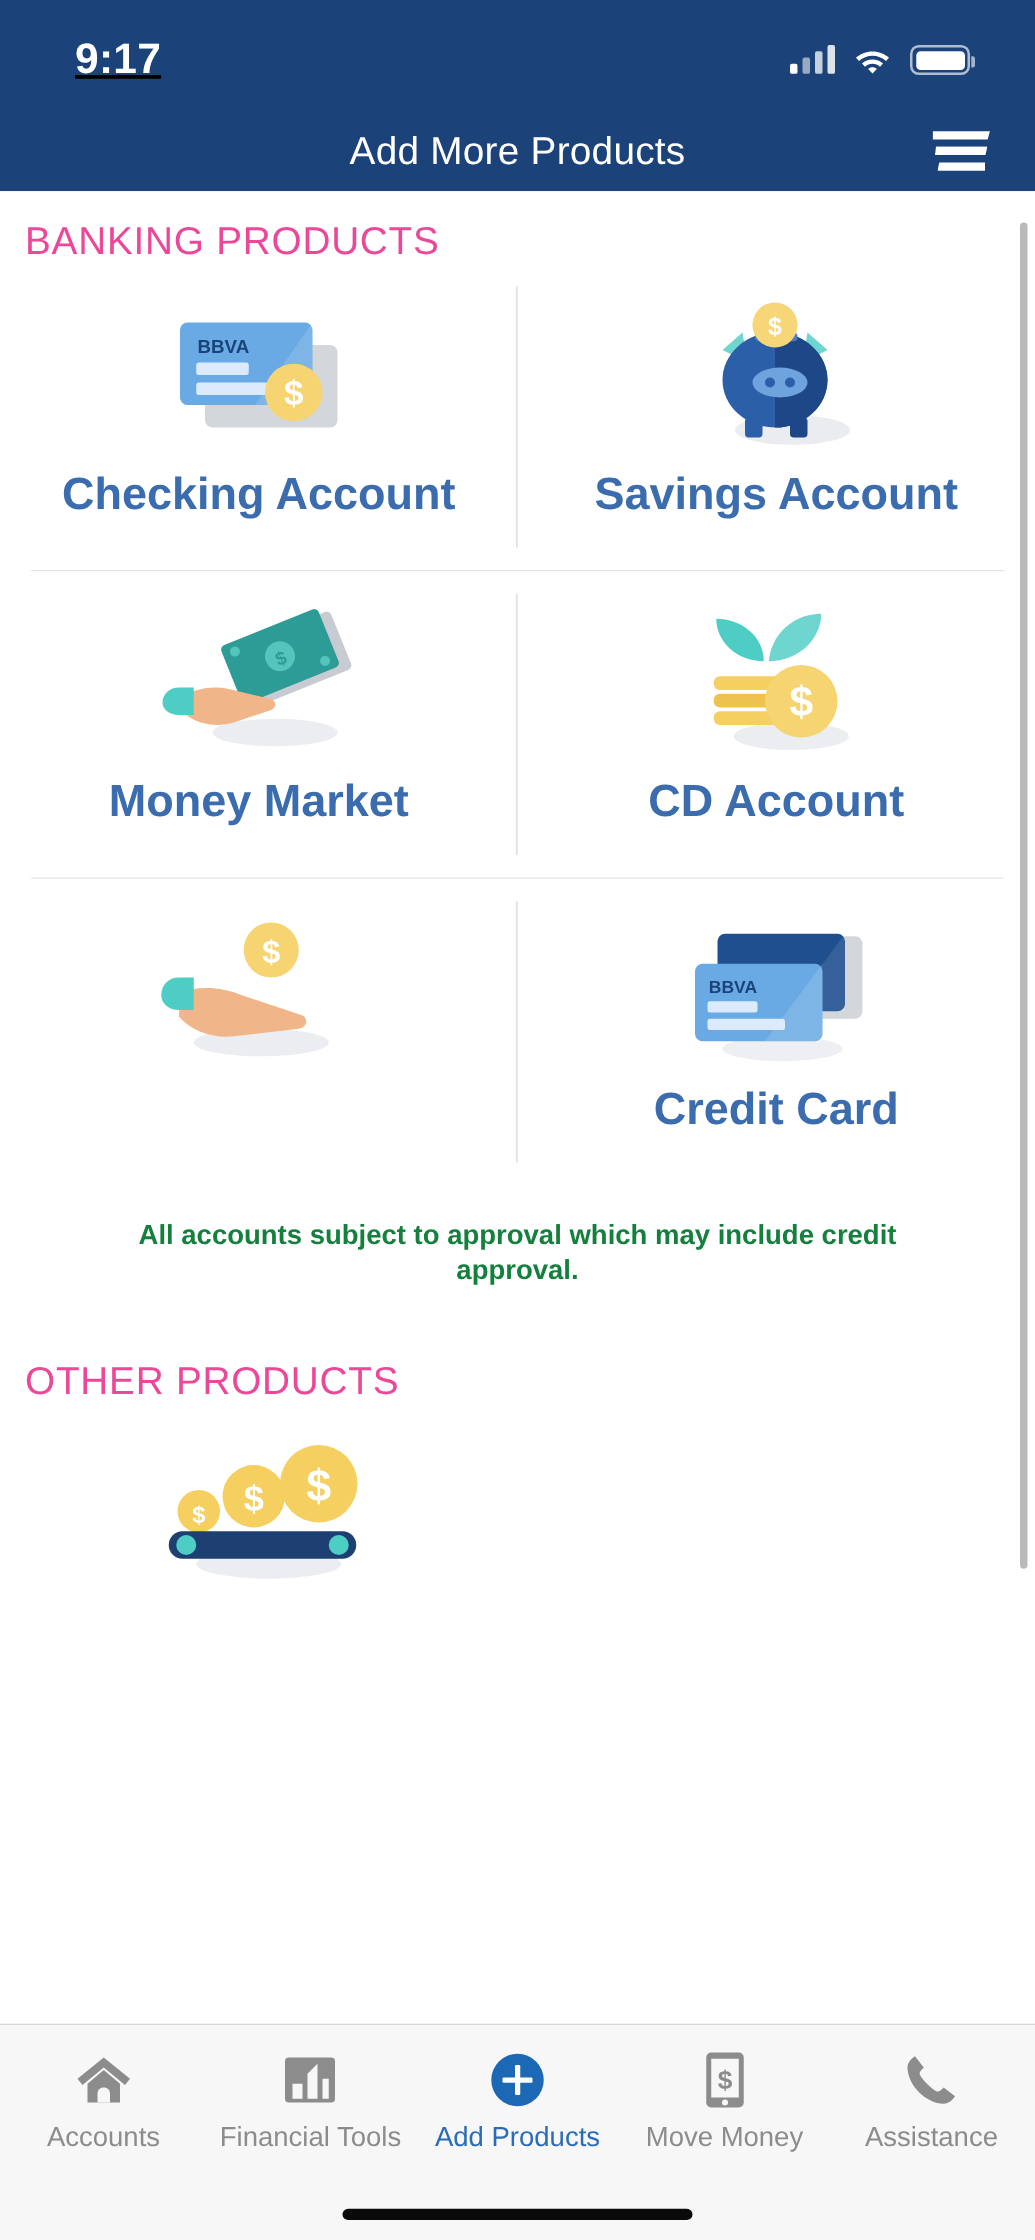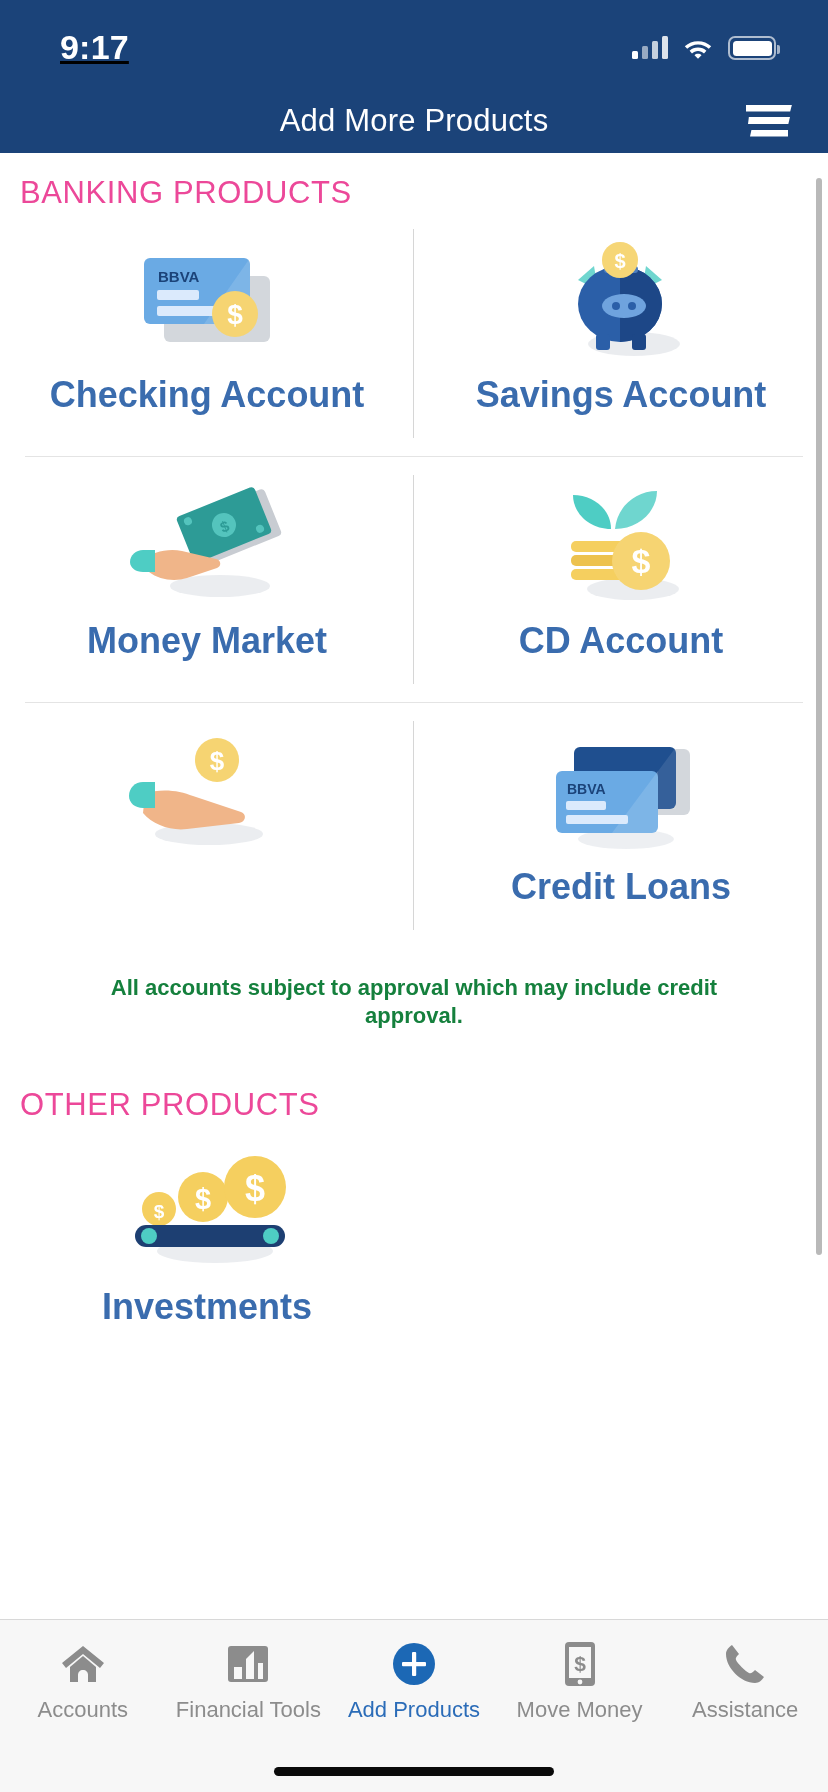--- a/index.html
+++ b/index.html
@@ -286,21 +286,21 @@
           <rect x="50" y="18" width="106" height="66" rx="6" fill="#d3d7dc"></rect>
           <rect x="40" y="16" width="102" height="62" rx="6" fill="#1f4f8f"></rect>
           <path d="M142 16v62H96L142 16z" fill="#ffffff" opacity=".1"></path>
           <rect x="22" y="40" width="102" height="62" rx="6" fill="#6aaae4"></rect>
           <path d="M124 40v62H78L124 40z" fill="#ffffff" opacity=".13"></path>
           <text x="33" y="63" font-family="Liberation Sans, sans-serif" font-size="14" font-weight="700" fill="#1b4379">BBVA</text>
           <rect x="32" y="70" width="40" height="9" rx="2" fill="#dbeafc"></rect>
           <rect x="32" y="84" width="62" height="9" rx="2" fill="#dbeafc"></rect>
         </svg>
       </div>
-      <div class="label">Credit Loans</div>
+      <div class="label">Credit Card</div>
     </div>
   </div>
 
   <div class="disclaimer">All accounts subject to approval which may include credit approval.</div>
 
   <div class="section-title" style="padding-top:58px;">OTHER PRODUCTS</div>
 
   <div class="grid">
 
 
@@ -312,21 +312,20 @@
           <text x="42" y="67" text-anchor="middle" font-family="Liberation Sans, sans-serif" font-size="19" font-weight="700" fill="#fff">$</text>
           <circle cx="86" cy="46" r="25" fill="#f5cf5f"></circle>
           <text x="86" y="58" text-anchor="middle" font-family="Liberation Sans, sans-serif" font-size="29" font-weight="700" fill="#fff">$</text>
           <circle cx="138" cy="36" r="31" fill="#f5cf5f"></circle>
           <text x="138" y="50" text-anchor="middle" font-family="Liberation Sans, sans-serif" font-size="36" font-weight="700" fill="#fff">$</text>
           <rect x="18" y="74" width="150" height="22" rx="11" fill="#1d3f72"></rect>
           <circle cx="32" cy="85" r="8" fill="#4ecdc4"></circle>
           <circle cx="154" cy="85" r="8" fill="#4ecdc4"></circle>
         </svg>
       </div>
-      <div class="label">Investments</div>
     </div>
   </div>
 
   <div class="scrollbar-track"></div>
 </div>
 
 <div class="tabbar">
 
   <div class="tab">
     <div class="ticon">

